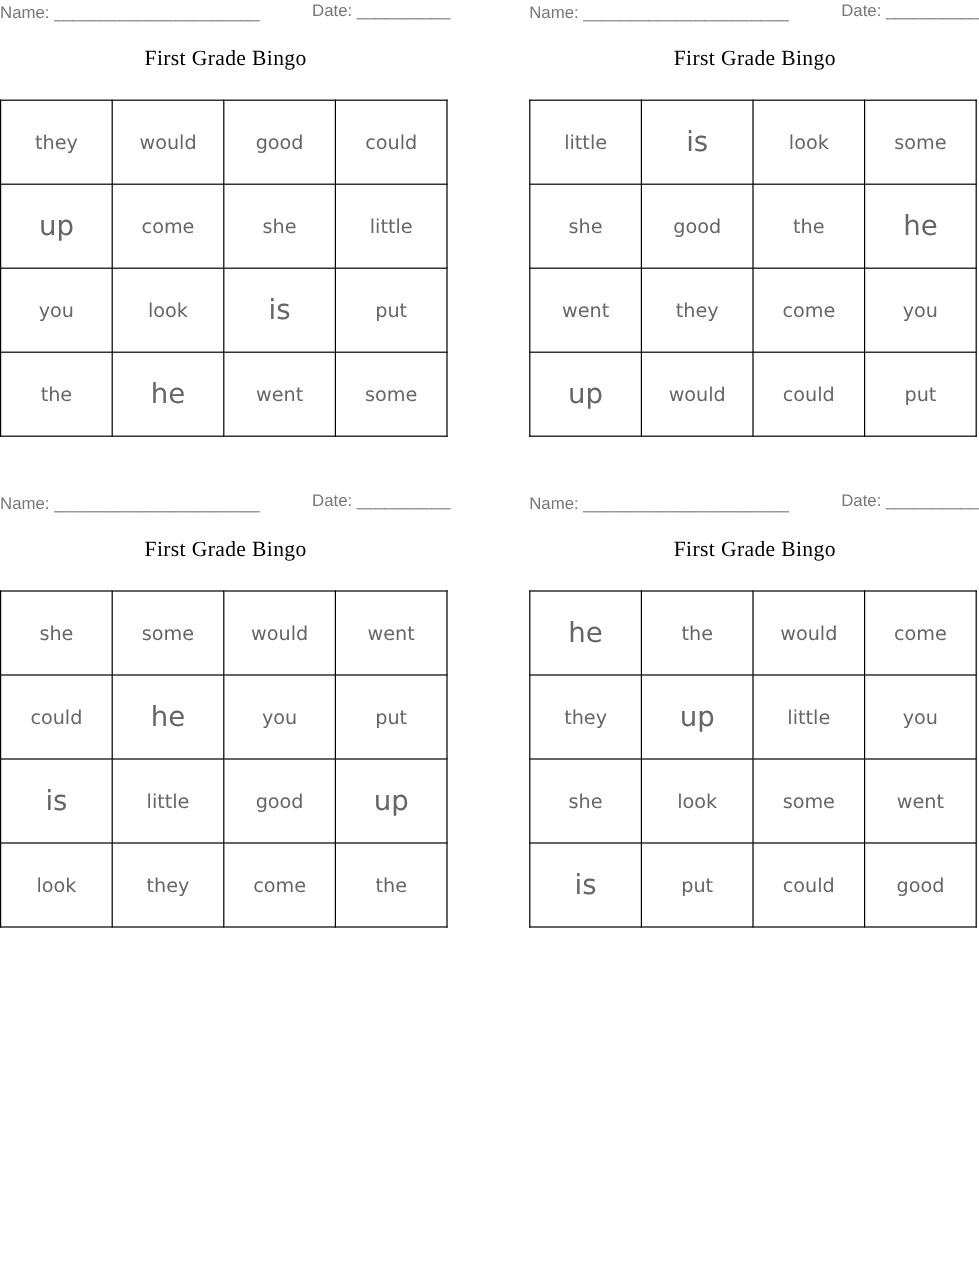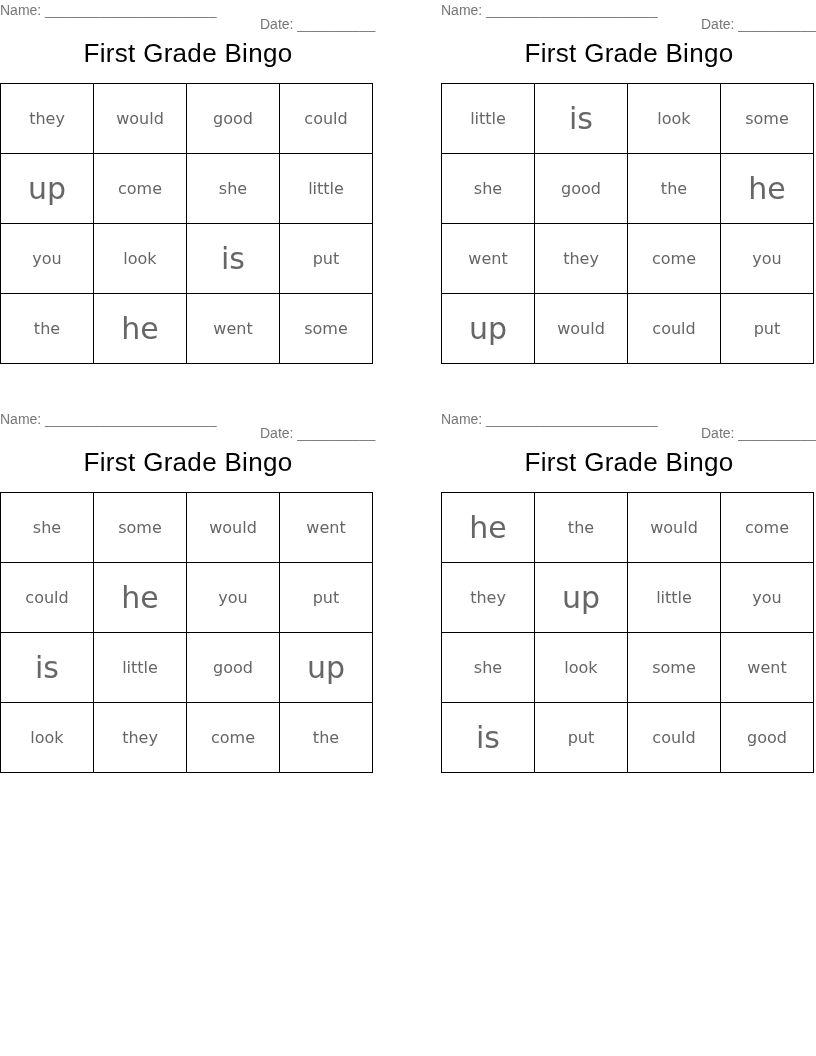--- a/index.html
+++ b/index.html
@@ -1,28 +1,28 @@
 <!DOCTYPE html>
 <html><head>
 <meta charset="utf-8">
 <style>
   html, body { margin: 0; padding: 0; background: #ffffff; }
   body { width: 816px; height: 1056px; position: relative; overflow: hidden; }
   .card { position: absolute; width: 376px; }
   .hdr { position: absolute; top: 0; left: 0; width: 376px; height: 20px;
          font-family: "Liberation Sans", sans-serif; font-size: 14px; color: #777777; }
   .hdr .name { position: absolute; left: 0; top: 2px; text-align: center; }
-  .hdr .date { position: absolute; left: 260px; top: 16px; }
+  .hdr .date { position: absolute; left: 260px; top: 0; }
   .title { position: absolute; top: 38px; left: 0; width: 376px; text-align: center;
-           font-family: Liberation Sans, sans-serif; font-size: 26px; color: #000000; letter-spacing: 0.3px; }
+           font-family: Liberation Serif, serif; font-size: 18px; color: #000000; letter-spacing: 0.3px; }
   table.grid { position: absolute; top: 83px; left: 0; border-collapse: collapse; padding-left: 24px; }
   table.grid td { width: 92px; height: 69px; border: 1px solid #000000; text-align: center;
                   vertical-align: middle; padding: 0;
                   font-family: "DejaVu Sans", sans-serif; font-size: 16px; color: #666666; }
-  table.grid td.big { font-size: 30px; color: #666666; }
+  table.grid td.big { font-size: 23px; color: #666666; }
 </style>
 </head>
 <body>
 
 <div id="page">
     <div class="card" style="left: 0px; top: 0px;">
       <div class="hdr">
         <span class="name">Name: ______________________</span>
         <span class="date">Date: __________</span>
       </div>

